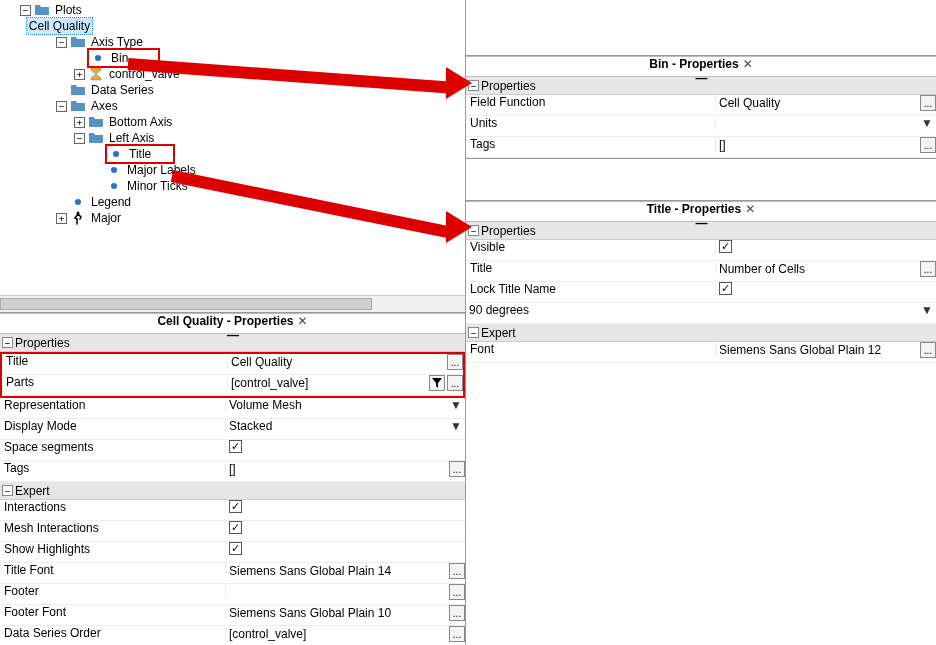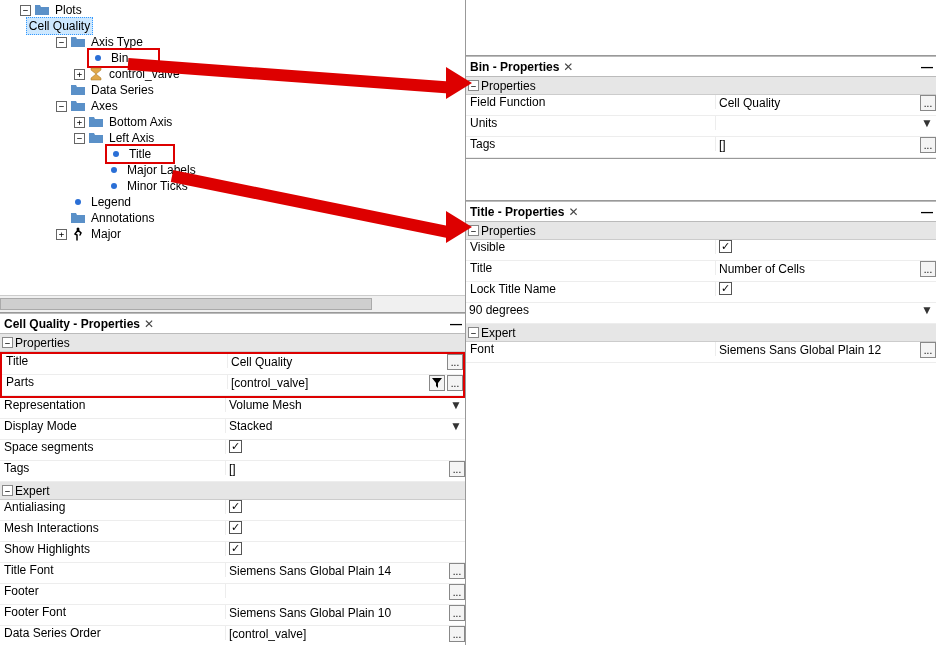--- a/index.html
+++ b/index.html
@@ -17,21 +17,21 @@
   .tw { width: 11px; height: 11px; display: inline-flex; align-items:center; justify-content:center; border:1px solid #666; font-size:9px; color:#000; background:#fff; cursor:pointer; font-family:monospace; line-height:1;}
   .tw.blank { border:none; }
   .icon { width: 16px; height: 16px; display: inline-flex; align-items: center; justify-content: center; }
   .folder-icon svg, .dot-icon svg, .chart-icon svg, .sigma-icon svg, .runner-icon svg { width:16px; height:16px; }
   .label { padding: 0 2px; }
   .selected { background: #cde8ff; border: 1px dotted #3399ff; }
   .red-box { border: 2px solid #d00; padding: 0 24px 0 1px; }
 
   
   .panel { border-top: 1px solid #bbb; }
-  .panel-tabrow { display: flex; align-items: center; justify-content: space-between; height: 20px; padding: 0 4px; border-bottom: 1px solid #bbb; }
+  .panel-tabrow { display: flex; align-items: center; justify-content: space-between; height: 20px; padding: 0 4px; border-bottom: 1px solid #bbb; flex-direction: column; }
   .panel-tab { display: flex; align-items: center; gap: 4px; font-weight: bold; }
   .panel-tab .close { font-family: sans-serif; color:#444; cursor:pointer; font-weight:normal;}
   .minimize { font-weight:bold; cursor:pointer; letter-spacing:-1px; }
 
   .section-header { display:flex; align-items:center; background:#e6e6e6; border-bottom:1px solid #ccc; height:18px; padding-left:2px; gap:2px; }
   .sh-toggle { width:11px; height:11px; display:inline-flex; align-items:center; justify-content:center; border:1px solid #888; background:#fff; font-size:9px; font-family:monospace; cursor:pointer;}
 
   .prop-grid { width: 100%; }
   .prop-row { display: flex; align-items: flex-start; height: 21px; border-bottom: 1px solid #ededed; }
   .prop-label { width: 226px; padding-left: 4px; display:flex; align-items:center; border-right:1px solid #ededed; }
@@ -219,31 +219,20 @@
                       <span class="icon dot-icon">
                           <svg viewBox="0 0 16 16">
                             <circle cx="8" cy="8" r="3" fill="#2a6fd6"></circle>
                           </svg>
                         </span>
                       <span class="label">Legend</span>
                     </div>
                   </li>
                   <li>
                     <div class="node">
-                      <span class="tw blank"></span>
-                      <span class="icon folder-icon">
-                          <svg viewBox="0 0 16 16">
-                            <path fill="#5a90c8" d="M1 3h5l1 2h8v8H1z"></path>
-                          </svg>
-                        </span>
-                      <span class="label">Annotations</span>
-                    </div>
-                  </li>
-                  <li>
-                    <div class="node">
                       <span class="tw">+</span>
                       <span class="icon runner-icon">
                           <svg viewBox="0 0 16 16">
                             <circle cx="8" cy="3" r="1.5" fill="#000"></circle>
                             <path d="M8 4l-3 4 2 1v5M8 4l3 3-1 2" stroke="#000" stroke-width="1.5" fill="none" stroke-linecap="round"></path>
                           </svg>
                         </span>
                       <span class="label">Major</span>
                     </div>
                   </li>
@@ -320,21 +309,21 @@
               <span class="ellipsis-btn">...</span>
             </div>
         </div>
       </div>
       <div class="section-header">
         <span class="sh-toggle">−</span>
         <span>Expert</span>
       </div>
       <div class="prop-grid">
         <div class="prop-row">
-          <div class="prop-label">Antialiasing</div>
+          <div class="prop-label">Interactions</div>
           <div class="prop-value">
               <span class="checkbox">✓</span>
             </div>
         </div>
         <div class="prop-row">
           <div class="prop-label">Mesh Interactions</div>
           <div class="prop-value">
               <span class="checkbox">✓</span>
             </div>
         </div>

